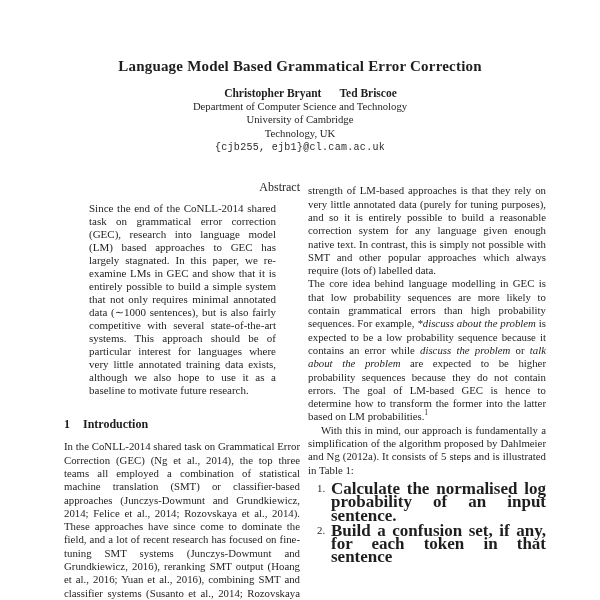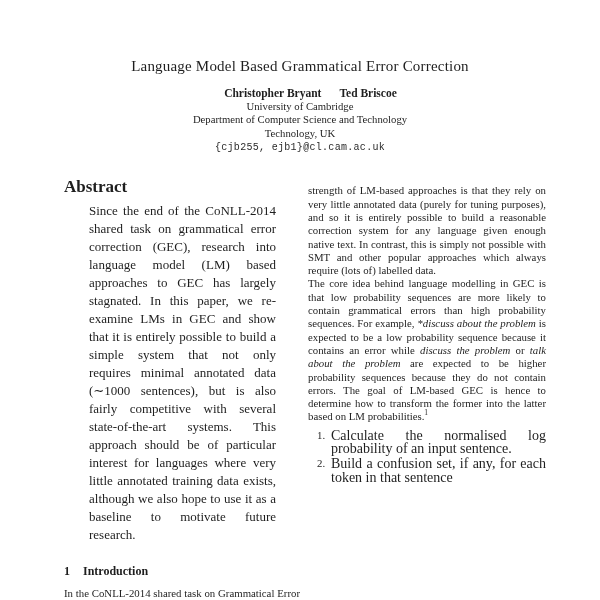--- a/index.html
+++ b/index.html
@@ -17,21 +17,21 @@
     font-family: "Liberation Serif", serif;
   }
   .titleblock {
     padding-top: 57px;
     text-align: center;
   }
   .title-line {
     display: block;
     font-size: 15px;
     line-height: 18.5px;
-    font-weight: 400;
+    font-weight: 700;
     letter-spacing: 0.2px;
   }
   .authors {
     margin-top: 10px;
     font-size: 11.5px;
     line-height: 14px;
     font-weight: 700;
     padding-left: 21px;
   }
   .author-gap { display: inline-block; width: 18px; }
@@ -56,30 +56,30 @@
     margin-left: 64px;
     flex: none;
   }
   .col-right {
     width: 238px;
     margin-left: 8px;
     padding-top: 4px;
     flex: none;
   }
   .abs-heading {
-    text-align: left;
-    font-size: 17px;
+    text-align: right;
+    font-size: 12px;
     line-height: 14px;
-    font-weight: 700;
+    font-weight: 400;
     margin: 0 0 8px 0;
   }
   .abs-text {
     margin: 4px 24px 0 25px;
-    font-size: 13px;
-    line-height: 18px;
+    font-size: 11px;
+    line-height: 13px;
     text-align: justify;
   }
   .sec-heading {
     font-size: 12px;
     line-height: 14px;
     font-weight: 700;
     margin: 20px 0 9px 0;
   }
   .sec-heading .sec-num { display: inline-block; margin-right: 13px; }
   .col-right .sec-heading { margin: 18px 0 6px 0; }
@@ -103,39 +103,40 @@
     margin-bottom: 2px;
   }
   .li .num {
     flex: none;
     width: 14px;
     font-size: 10.8px;
     line-height: 13.3px;
   }
   .li .litext {
     flex: 1;
-    font-size: 14px;
+    font-size: 17px;
     line-height: 13.3px;
     text-align: justify;
+    font-weight: bold;
   }
 </style>
 </head>
 <body>
 
 <div class="page">
 
   <div class="titleblock">
     <h1 style="margin:0; font-size:15px; font-weight:700;">
       <span class="title-line">Language Model Based Grammatical Error Correction</span>
     </h1>
     <div class="authors">
       <span>Christopher Bryant</span><span class="author-gap"></span><span>Ted Briscoe</span>
     </div>
+    <div class="affil">Department of Computer Science and Technology</div>
     <div class="affil">University of Cambridge</div>
-    <div class="affil">Department of Computer Science and Technology</div>
     <div class="affil">Technology, UK</div>
     <div class="email">{cjb255, ejb1}@cl.cam.ac.uk</div>
   </div>
 
   <div class="cols">
 
     <div class="col-left">
       <div class="abs-heading">Abstract</div>
       <p class="abs-text">Since the end of the CoNLL-2014 shared task on grammatical error correction (GEC), research into language model (LM) based approaches to GEC has largely stagnated. In this paper, we re-examine LMs in GEC and show that it is entirely possible to build a simple system that not only requires minimal annotated data (∼1000 sentences), but is also fairly competitive with several state-of-the-art systems. This approach should be of particular interest for languages where very little annotated training data exists, although we also hope to use it as a baseline to motivate future research.</p>
 
@@ -144,20 +145,21 @@
       </div>
       <p class="body-text">In the CoNLL-2014 shared task on Grammatical Error Correction (GEC) (Ng et al., 2014), the top three teams all employed a combination of statistical machine translation (SMT) or classifier-based approaches (Junczys-Dowmunt and Grundkiewicz, 2014; Felice et al., 2014; Rozovskaya et al., 2014). These approaches have since come to dominate the field, and a lot of recent research has focused on fine-tuning SMT systems (Junczys-Dowmunt and Grundkiewicz, 2016), reranking SMT output (Hoang et al., 2016; Yuan et al., 2016), combining SMT and classifier systems (Susanto et al., 2014; Rozovskaya and Roth, 2016),</p>
     </div>
 
     <div class="col-right">
       <p class="body-text">strength of LM-based approaches is that they rely on very little annotated data (purely for tuning purposes), and so it is entirely possible to build a reasonable correction system for any language given enough native text. In contrast, this is simply not possible with SMT and other popular approaches which always require (lots of) labelled data.</p>
 
 
       <p class="body-text"><span>The core idea behind language modelling in GEC is that low probability sequences are more likely to contain grammatical errors than high probability sequences. For example, </span><span class="em">*discuss about the problem</span><span> is expected to be a low probability sequence because it contains an error while </span><span class="em">discuss the problem</span><span> or </span><span class="em">talk about the problem</span><span> are expected to be higher probability sequences because they do not contain errors. The goal of LM-based GEC is hence to determine how to transform the former into the latter based on LM probabilities.</span><sup class="fnmark">1</sup></p>
 
+      <p class="body-text indent">With this in mind, our approach is fundamentally a simplification of the algorithm proposed by Dahlmeier and Ng (2012a). It consists of 5 steps and is illustrated in Table 1:</p>
 
       <div class="num-list">
         <div class="li">
           <span class="num">1.</span>
           <span class="litext">Calculate the normalised log probability of an input sentence.</span>
         </div>
         <div class="li">
           <span class="num">2.</span>
           <span class="litext">Build a confusion set, if any, for each token in that sentence</span>
         </div>

